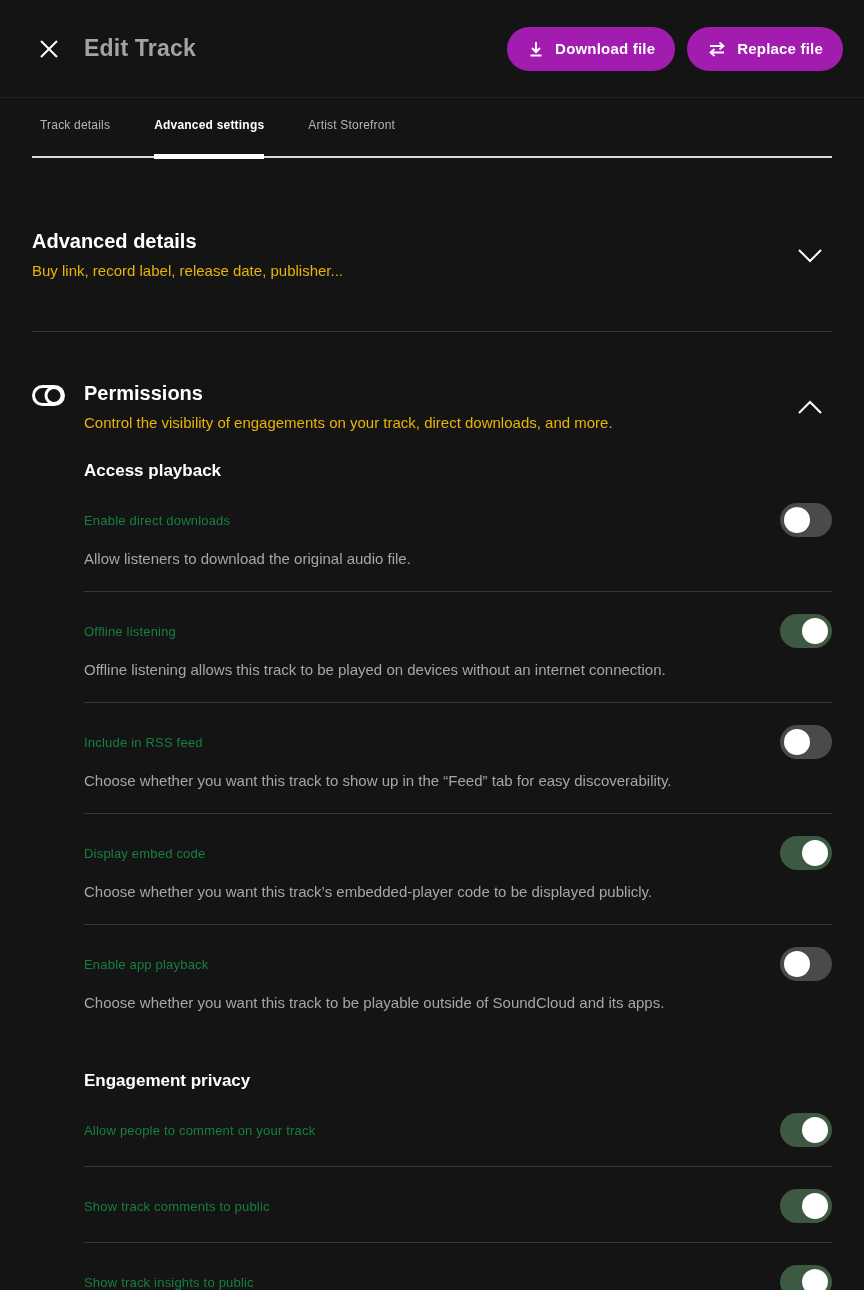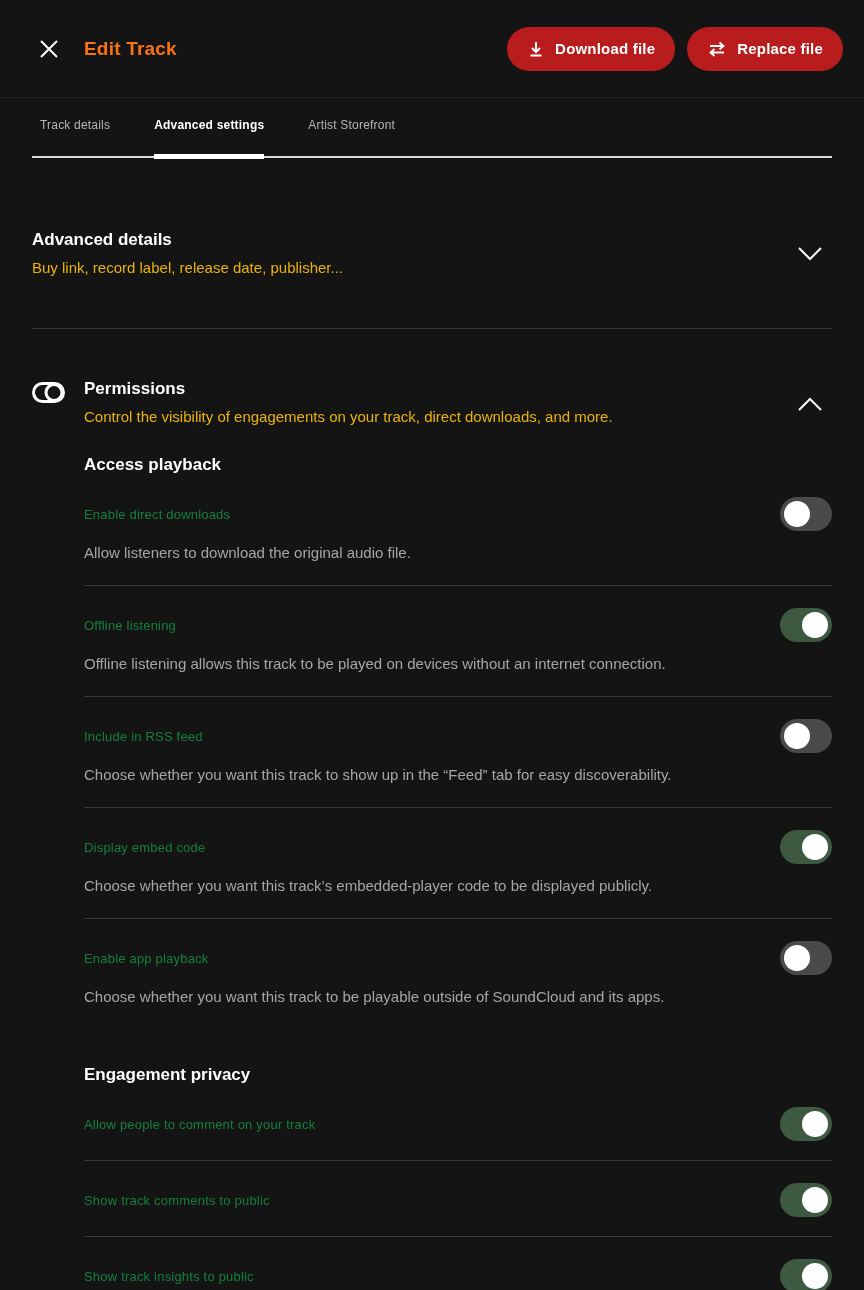--- a/index.html
+++ b/index.html
@@ -19,29 +19,29 @@
     align-items:center;
     padding:0 21px 0 36px;
     border-bottom:1px solid #232323;
   }
   .close-btn {
     width:26px; height:26px;
     background:none; border:none; cursor:pointer;
     display:flex; align-items:center; justify-content:center;
   }
   .header-title {
-    font-size:19px; font-weight:bold; color:#f97316;
+    font-size:23px; font-weight:bold; color:#a3a3a3;
     margin-left:22px;
     letter-spacing:.2px;
   }
   .header-actions { margin-left:auto; display:flex; gap:12px; }
   .pill-btn {
     display:flex; align-items:center; gap:10px;
     height:44px; padding:0 20px;
-    background:#b91c1c; border:none; border-radius:22px;
+    background:#a21caf; border:none; border-radius:22px;
     color:#fff; font-size:15px; font-weight:bold;
     font-family:inherit; cursor:pointer;
     letter-spacing:.2px;
   }
 
   
   .tabbar {
     margin:0 32px;
     display:flex; gap:44px;
     padding:20px 0 0 8px;
@@ -63,21 +63,21 @@
   }
 
   
   .adv-section {
     margin:0 32px;
     padding:72px 0 52px 0;
     border-bottom:1px solid #383838;
     display:flex; align-items:center;
   }
   .sec-text { flex:1; }
-  .sec-title { font-size:17px; font-weight:bold; color:#fff; }
+  .sec-title { font-size:20px; font-weight:bold; color:#fff; }
   .sec-sub { margin-top:9px; font-size:15px; color:#eab308; }
   .chev-btn {
     background:none; border:none; cursor:pointer;
     width:40px; height:40px; margin-right:2px;
     display:flex; align-items:center; justify-content:center;
   }
 
   
   .perm-section {
     margin:0 32px;

